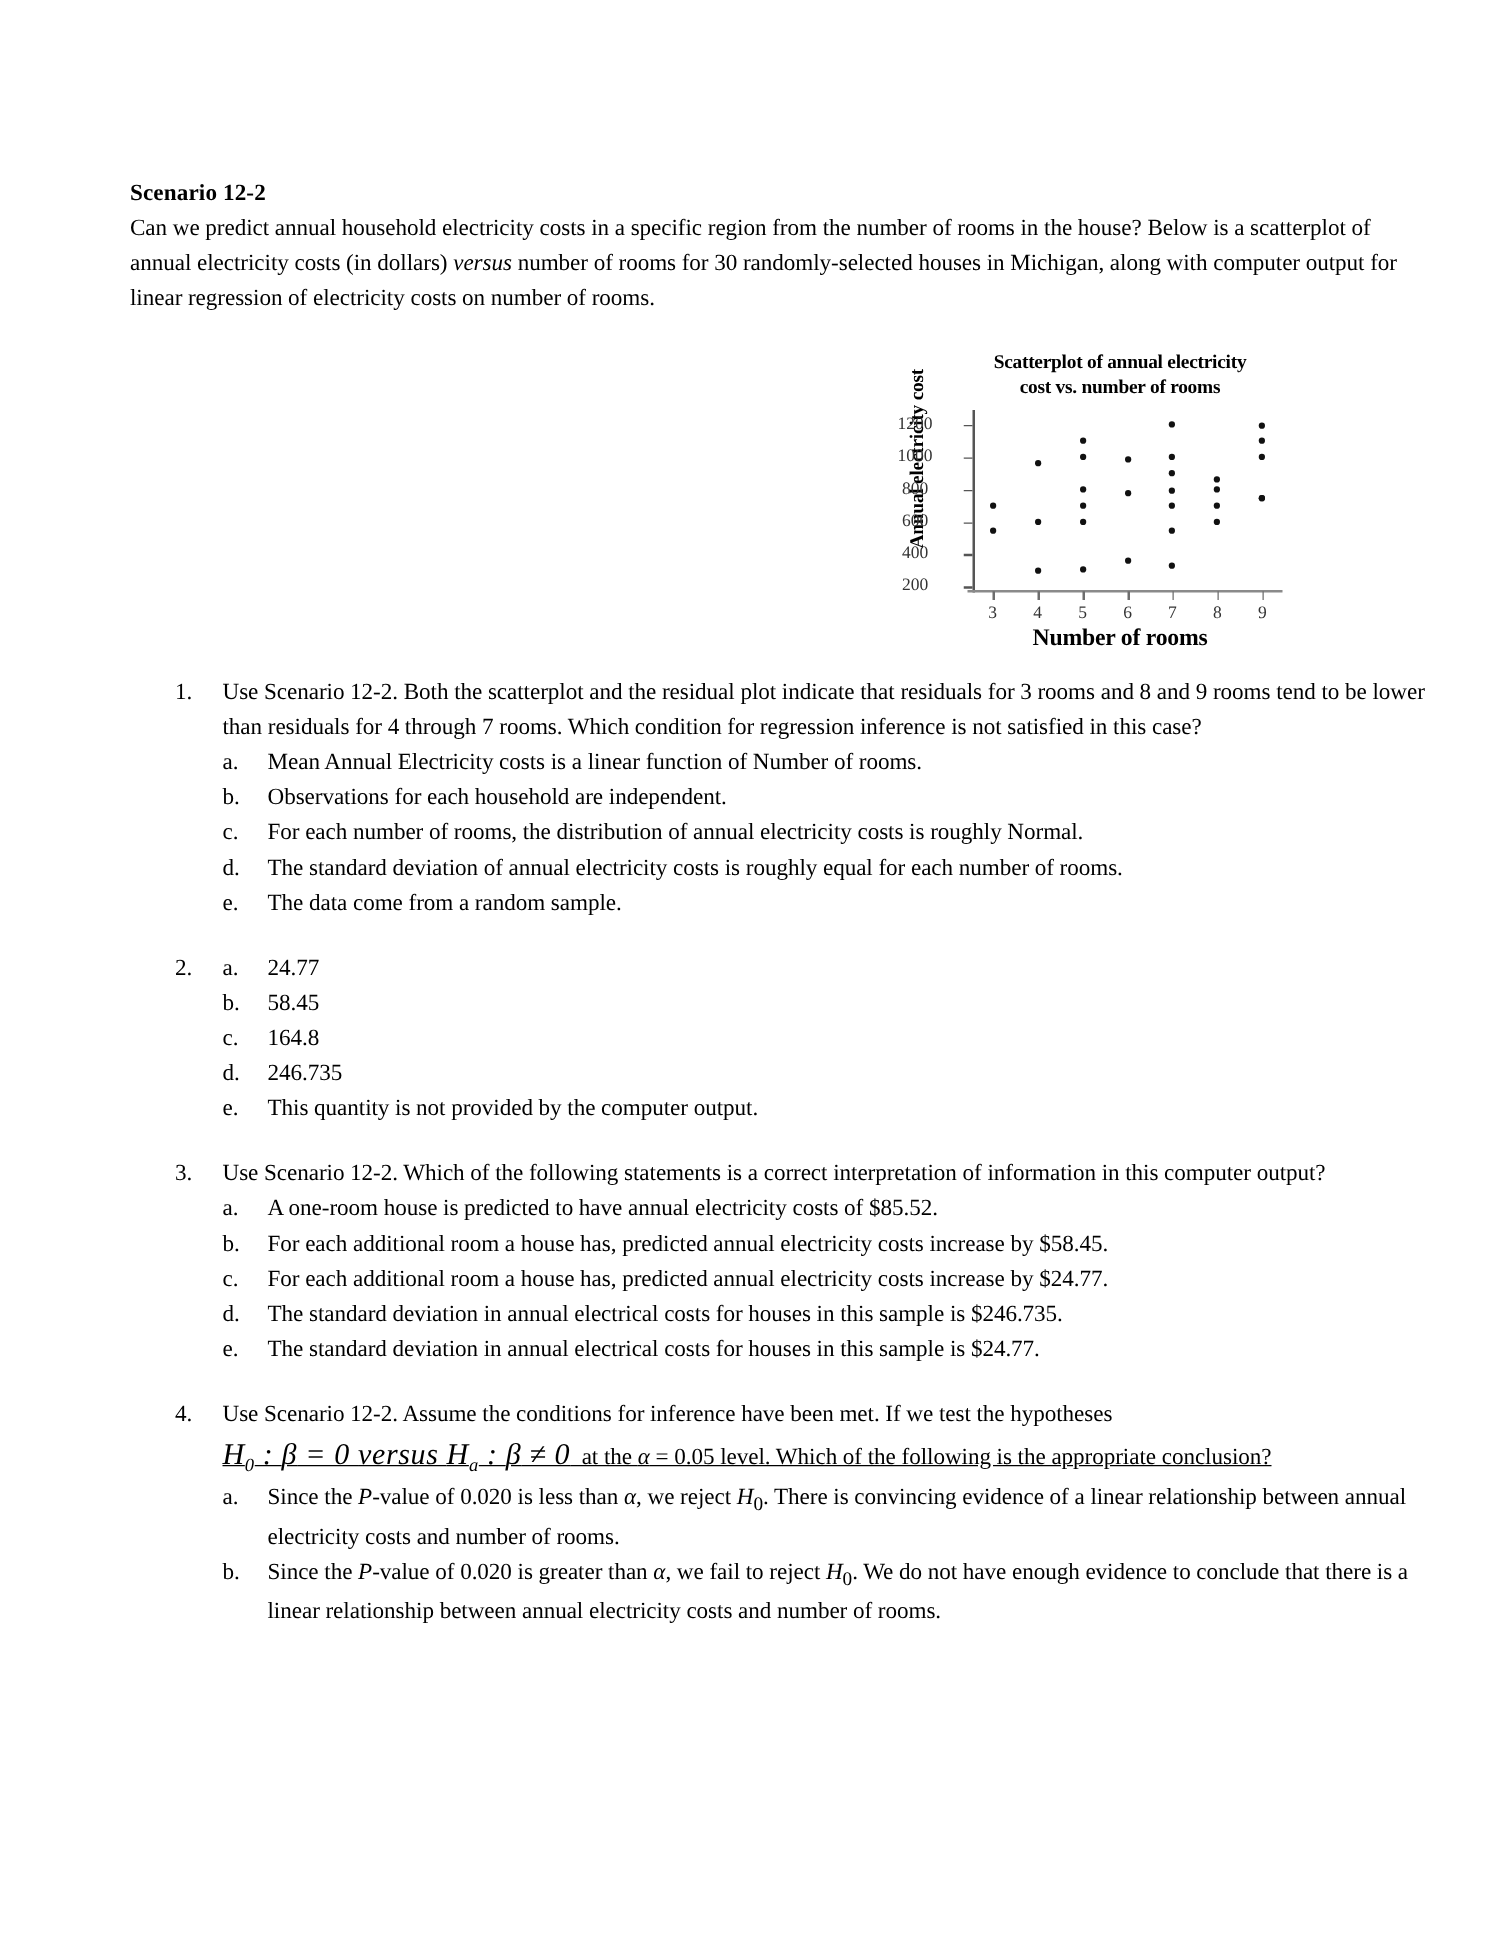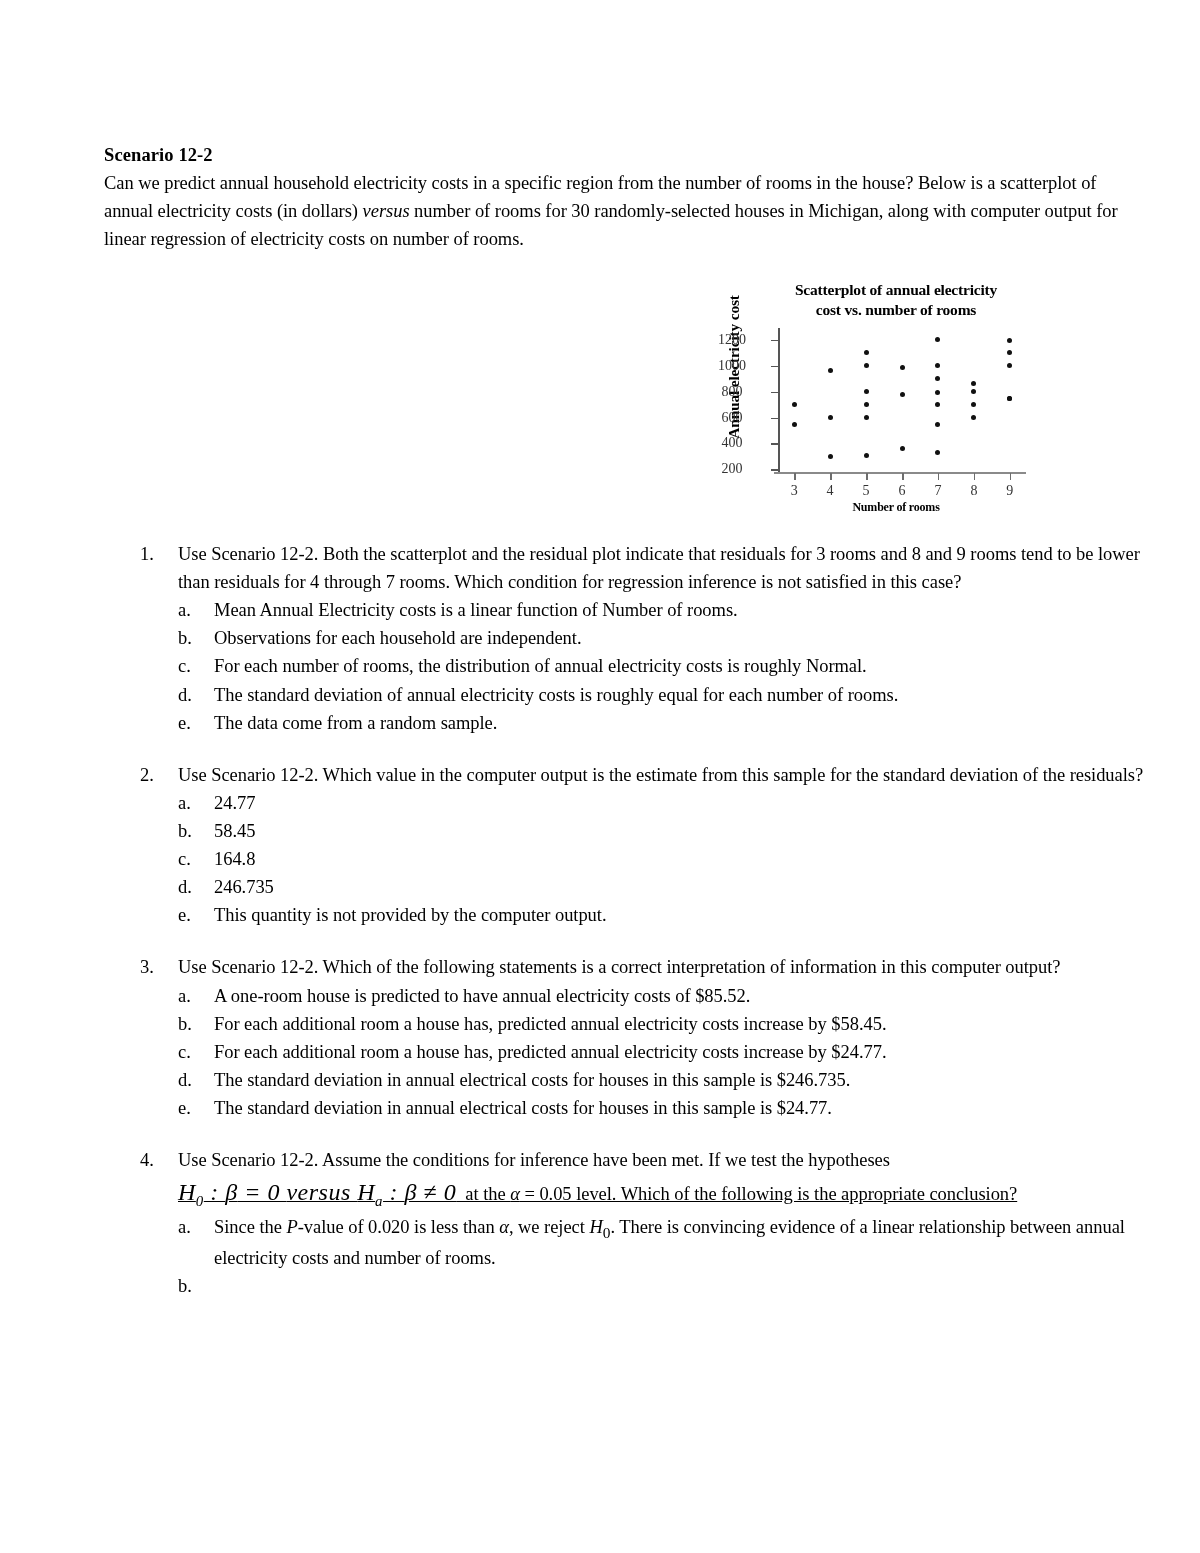--- a/index.html
+++ b/index.html
@@ -87,21 +87,21 @@
     font-size: 15.5px;
     font-weight: bold;
     letter-spacing: -0.2px;
   }
   .x-axis-label {
     position: absolute;
     left: 50px;
     top: 220px;
     width: 280px;
     text-align: center;
-    font-size: 12px;
+    font-size: 19px;
     font-weight: bold;
     letter-spacing: -0.2px;
   }
   .plot-area {
     position: absolute;
     left: 72px;
     top: 52px;
     width: 248px;
     height: 140px;
   }
@@ -318,21 +318,21 @@
         <div class="q-head"><span class="q-num">1.</span><span>Use Scenario 12-2. Both the scatterplot and the residual plot indicate that residuals for 3 rooms and 8 and 9 rooms tend to be lower than residuals for 4 through 7 rooms.  Which condition for regression inference is not satisfied in this case?</span></div>
         <ul class="choices">
           <li class="choice"><span class="choice-letter">a.</span><span>Mean Annual Electricity costs is a linear function of Number of rooms.</span></li>
           <li class="choice"><span class="choice-letter">b.</span><span>Observations for each household are independent.</span></li>
           <li class="choice"><span class="choice-letter">c.</span><span>For each number of rooms, the distribution of annual electricity costs is roughly Normal.</span></li>
           <li class="choice"><span class="choice-letter">d.</span><span>The standard deviation of annual electricity costs is roughly equal for each number of rooms.</span></li>
           <li class="choice"><span class="choice-letter">e.</span><span>The data come from a random sample.</span></li>
         </ul>
       </div>
       <div class="q">
-        <div class="q-head"><span class="q-num">2.</span><span>Use Scenario 12-2. Which value in the computer output is the estimate from this sample for the standard deviation of the residuals?</span></div>
+        <div class="q-head"><span class="q-num">2.</span></div>
         <ul class="choices">
           <li class="choice"><span class="choice-letter">a.</span><span>24.77</span></li>
           <li class="choice"><span class="choice-letter">b.</span><span>58.45</span></li>
           <li class="choice"><span class="choice-letter">c.</span><span>164.8</span></li>
           <li class="choice"><span class="choice-letter">d.</span><span>246.735</span></li>
           <li class="choice"><span class="choice-letter">e.</span><span>This quantity is not provided by the computer output.</span></li>
         </ul>
       </div>
       <div class="q">
         <div class="q-head"><span class="q-num">3.</span><span>Use Scenario 12-2. Which of the following statements is a correct interpretation of information in this computer output?</span></div>
@@ -342,18 +342,18 @@
           <li class="choice"><span class="choice-letter">c.</span><span>For each additional room a house has, predicted annual electricity costs increase by $24.77.</span></li>
           <li class="choice"><span class="choice-letter">d.</span><span>The standard deviation in annual electrical costs for houses in this sample is $246.735.</span></li>
           <li class="choice"><span class="choice-letter">e.</span><span>The standard deviation in annual electrical costs for houses in this sample is $24.77.</span></li>
         </ul>
       </div>
       <div class="q">
         <div class="q-head"><span class="q-num">4.</span><span>Use Scenario 12-2. Assume the conditions for inference have been met.  If we test the hypotheses</span></div>
         <div class="hyp-line"><span class="hyp-math"><i>H</i><sub>0</sub> : <i>β</i> = 0 <i>versus </i><i>H</i><sub><i>a</i></sub> : <i>β</i> ≠ 0</span><span class="hyp-tail">&nbsp;&nbsp;at the <span style="font-style:italic">α</span> = 0.05 level.  Which of the following is the appropriate conclusion?</span></div>
         <ul class="choices">
           <li class="choice"><span class="choice-letter">a.</span><span>Since the <i>P</i>-value of 0.020 is less than <span style="font-style:italic">α</span>, we reject <i>H</i><sub>0</sub>.  There is convincing evidence of a linear relationship between annual electricity costs and number of rooms.</span></li>
-          <li class="choice"><span class="choice-letter">b.</span></li>
+          <li class="choice"><span class="choice-letter">b.</span><span>Since the <i>P</i>-value of 0.020 is greater than <span style="font-style:italic">α</span>, we fail to reject <i>H</i><sub>0</sub>. We do not have enough evidence to conclude that there is a linear relationship between annual electricity costs and number of rooms.</span></li>
         </ul>
       </div>
     </div>
 
 </div>
 
 </body></html>

